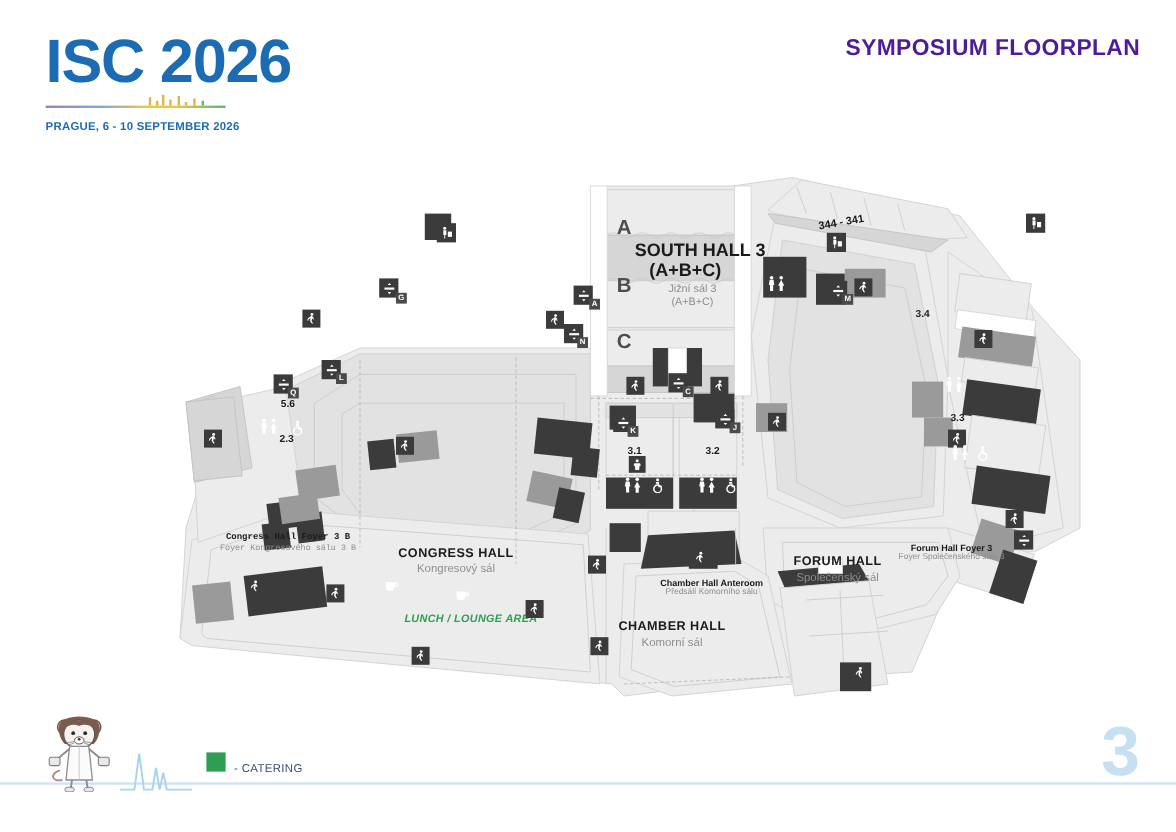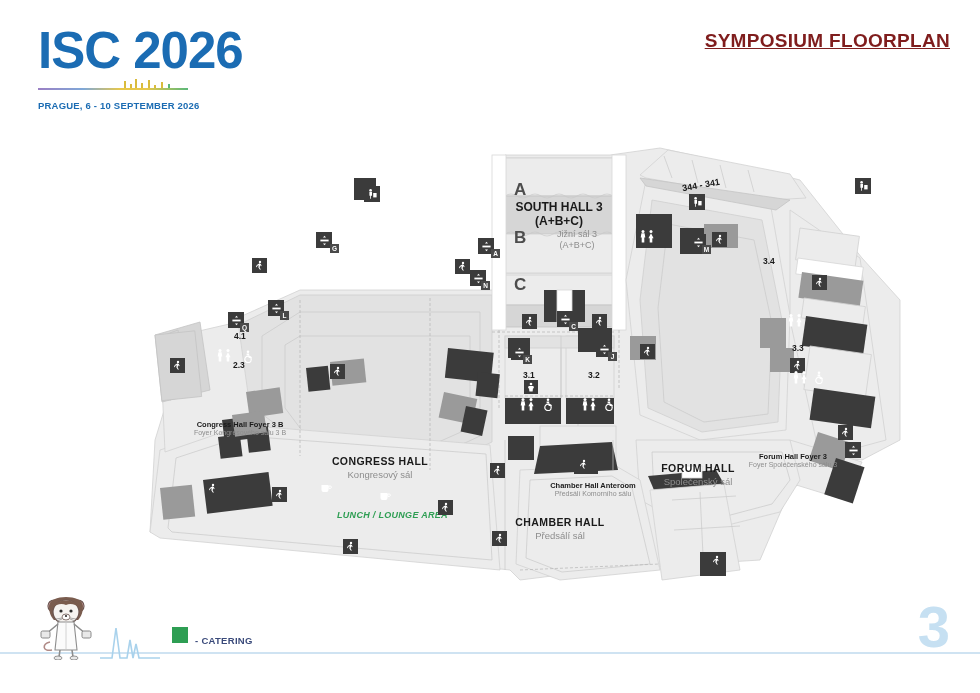--- a/index.html
+++ b/index.html
@@ -29,30 +29,30 @@
   .logo-rule .baseline{
     position:absolute;left:0;top:7px;width:150px;height:2px;
     background:linear-gradient(to right,#9b7fc4 0%,#7fa8d8 30%,#e8c84a 55%,#e8c84a 72%,#5ab87a 100%);
   }
   .peak{position:absolute;bottom:3px;width:2px;background:#d9bb3c;}
   .logo-date{
     margin-top:9px;font-size:9.5px;font-weight:bold;color:#1b6cb3;letter-spacing:.2px;
   }
 
   .header-right{position:absolute;right:30px;top:30px;text-align:right;}
-  .hr-title{font-size:19px;font-weight:bold;color:#7f1d1d;letter-spacing:.3px;text-decoration:underline;}
+  .hr-title{font-size:19px;font-weight:bold;color:#4c1d95;letter-spacing:.3px;}
   .hr-sub{font-size:17px;color:#2f7cc0;margin-top:3px;letter-spacing:.3px;}
 
   
   .map{position:absolute;left:0;top:140px;width:980px;height:450px;}
   .map svg{display:block;}
 
   
   .lbl{position:absolute;white-space:nowrap;}
-  .lbl-main{font-size:12px;font-weight:bold;color:#1a1a1a;text-align:center;}
+  .lbl-main{font-size:15px;font-weight:bold;color:#1a1a1a;text-align:center;padding-left:24px;}
   .lbl-cz{font-size:9px;color:#8d8d8d;text-align:center;margin-top:1px;margin-left:36px;}
   .hall-name{font-size:10.5px;font-weight:bold;color:#1a1a1a;letter-spacing:.4px;text-align:center;}
   .hall-cz{font-size:9.5px;color:#8d8d8d;text-align:center;margin-top:2px;}
   .roomnum{font-size:8.5px;font-weight:bold;color:#1a1a1a;}
   .bigletter{font-size:17px;font-weight:bold;color:#4d4d4d;font-family:"Liberation Sans",sans-serif;}
   .rot-num{font-size:9px;font-weight:bold;color:#1a1a1a;}
   .small-label{font-size:7.5px;font-weight:bold;color:#1a1a1a;text-align:center;line-height:1.25;}
   .small-label .cz{font-weight:normal;color:#8d8d8d;font-size:7px;}
   .lunch-txt{font-size:9px;font-weight:bold;color:#2e9e53;letter-spacing:.3px;font-style:italic;text-align:right;}
 
@@ -61,21 +61,21 @@
   .badge svg{display:block;}
   .tag{
     position:absolute;font-size:6.5px;font-weight:bold;color:#ffffff;
     background:#4a4a4a;width:9px;height:9px;line-height:9px;text-align:center;
   }
 
   
   .footer-rule{position:absolute;left:0;top:652px;width:980px;height:1.5px;background:#cfe3f2;}
   .legend{position:absolute;left:172px;top:624px;display:flex;align-items:center;gap:7px;}
   .legend-swatch{width:16px;height:16px;background:#2e9e53;}
-  .legend-text{font-size:9.5px;font-weight:bold;color:#3a4a7a;letter-spacing:.3px;margin-top:11px;}
+  .legend-text{font-size:9.5px;font-weight:normal;color:#3a4a7a;letter-spacing:.3px;margin-top:11px;}
   .pagenum{
     position:absolute;right:30px;top:598px;font-size:58px;font-weight:bold;
     color:#c6e0f2;line-height:1;
   }
   .mascot{position:absolute;left:36px;top:588px;}
   .footer-trace{position:absolute;left:100px;top:620px;}
 </style>
 </head>
 <body>
 
@@ -256,44 +256,44 @@
     <div class="hall-cz">Kongresový sál</div>
   </div>
 
   <div class="lbl" style="left:628px;top:462px;width:140px;">
     <div class="hall-name">FORUM HALL</div>
     <div class="hall-cz">Společenský sál</div>
   </div>
 
   <div class="lbl" style="left:485px;top:516px;width:150px;">
     <div class="hall-name">CHAMBER HALL</div>
-    <div class="hall-cz">Předsálí sál</div>
+    <div class="hall-cz">Komorní sál</div>
   </div>
 
   <div class="lbl" style="left:505px;top:200px;width:108px;">
     <div class="lbl-main">SOUTH HALL 3</div>
     <div class="lbl-main">(A+B+C)</div>
     <div class="lbl-cz">Jižní sál 3</div>
     <div class="lbl-cz">(A+B+C)</div>
   </div>
 
   <div class="lbl bigletter" style="left:514px;top:180px;">A</div>
   <div class="lbl bigletter" style="left:514px;top:228px;">B</div>
   <div class="lbl bigletter" style="left:514px;top:275px;">C</div>
 
   <div class="lbl roomnum" style="left:523px;top:370px;">3.1</div>
   <div class="lbl roomnum" style="left:588px;top:370px;">3.2</div>
   <div class="lbl roomnum" style="left:792px;top:343px;">3.3</div>
   <div class="lbl roomnum" style="left:763px;top:256px;">3.4</div>
-  <div class="lbl roomnum" style="left:234px;top:331px;">4.1</div>
+  <div class="lbl roomnum" style="left:234px;top:331px;">5.6</div>
 
   <div class="lbl roomnum" style="left:233px;top:360px;">2.3</div>
   <div class="lbl rot-num" style="left:682px;top:180px;transform:rotate(-10deg);">344 - 341</div>
 
-  <div class="lbl small-label" style="left:155px;top:420px;width:170px;">
+  <div class="lbl small-label" style="left:155px;top:444px;width:170px;font-family:Liberation Mono, monospace;">
     <div>Congress Hall Foyer 3 B</div>
     <div class="cz">Foyer Kongresového sálu 3 B</div>
   </div>
   <div class="lbl small-label" style="left:718px;top:452px;width:150px;">
     <div>Forum Hall Foyer 3</div>
     <div class="cz">Foyer Společenského sálu 3</div>
   </div>
   <div class="lbl small-label" style="left:518px;top:481px;width:150px;">
     <div>Chamber Hall Anteroom</div>
     <div class="cz">Předsálí Komorního sálu</div>

